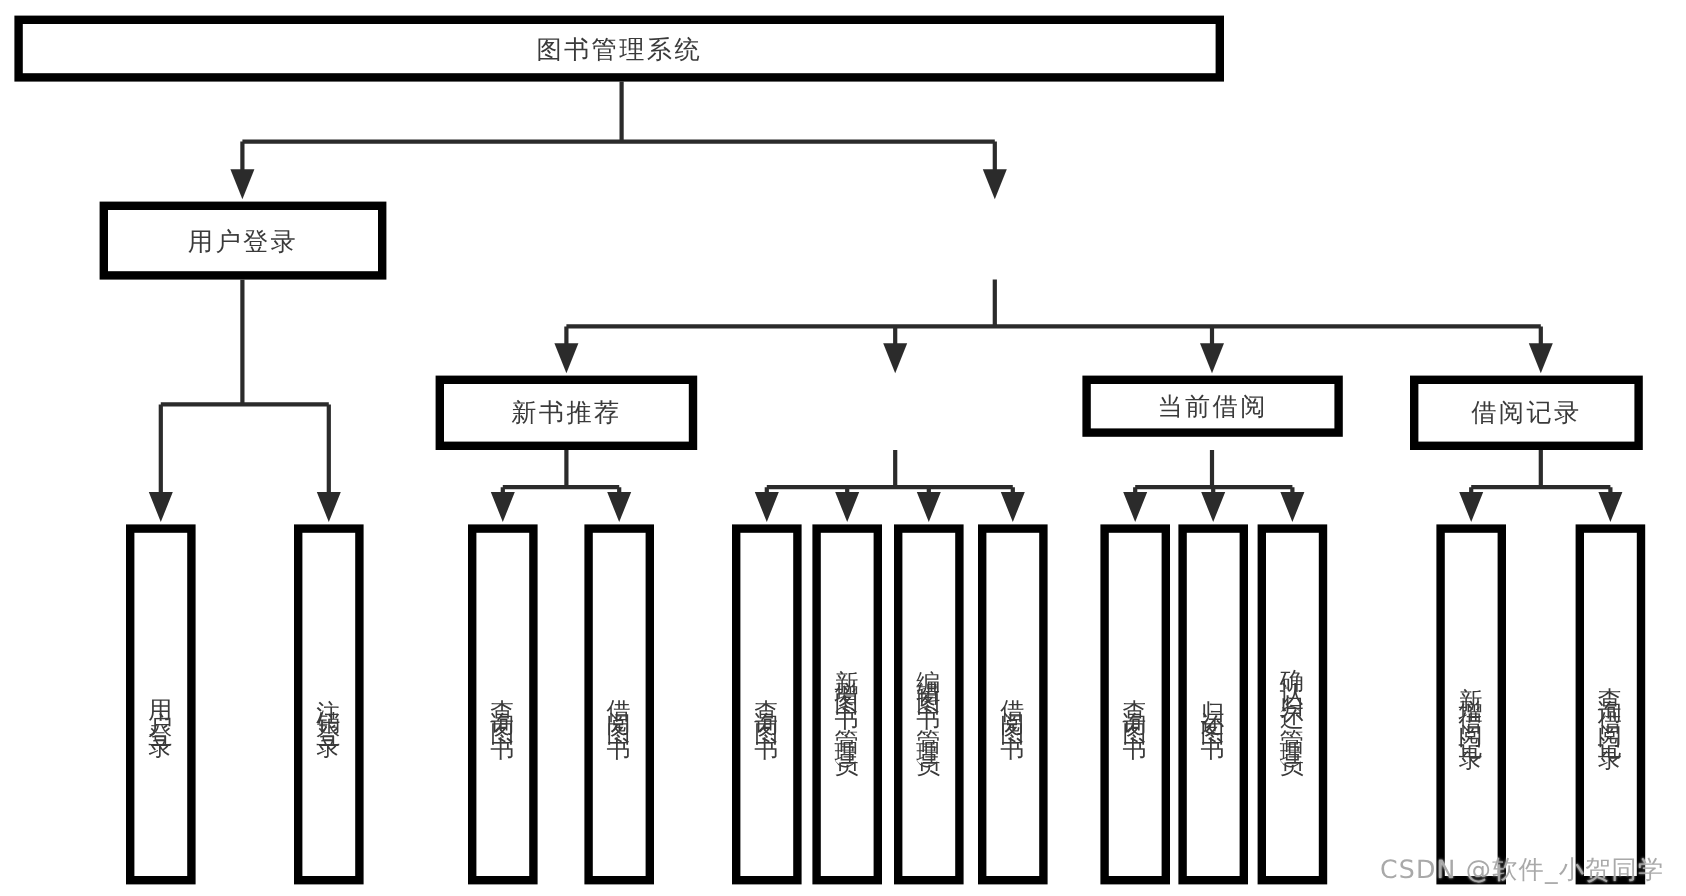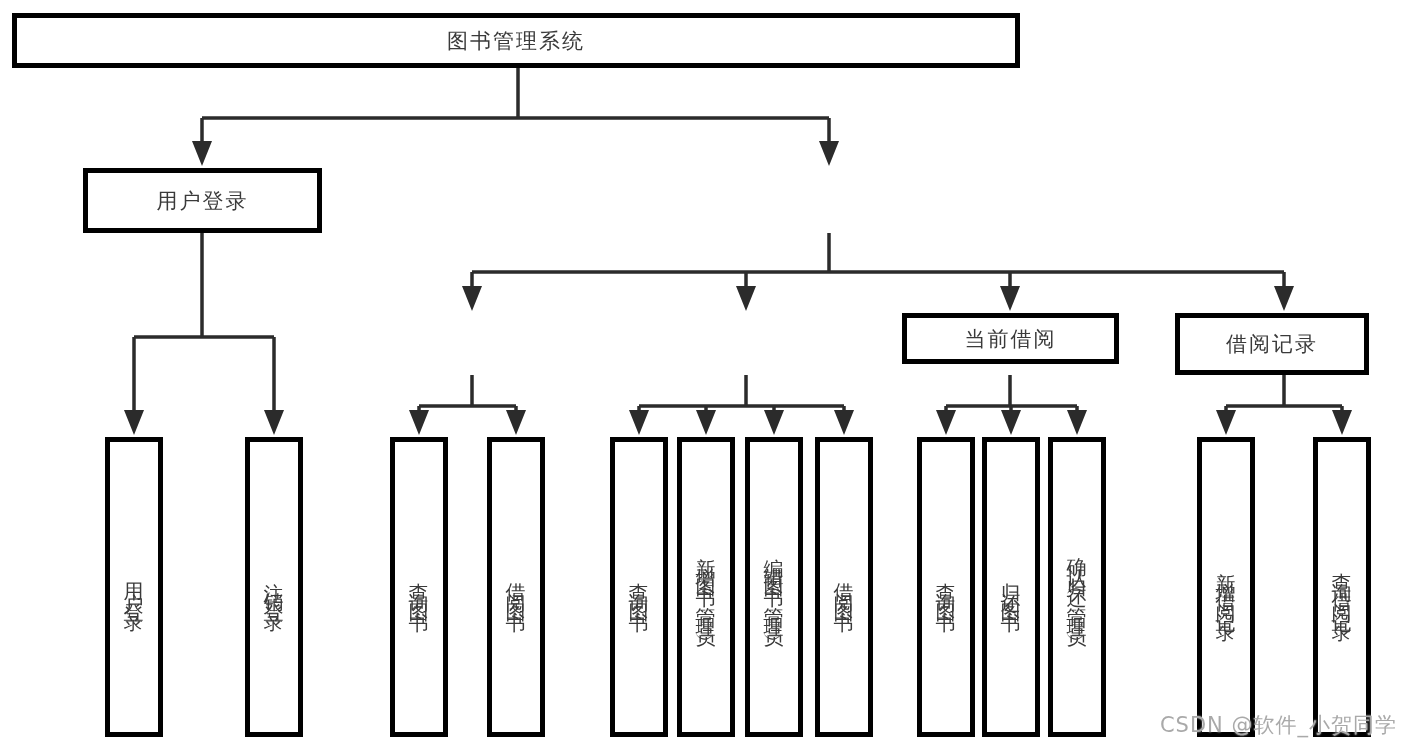--- a/index.html
+++ b/index.html
@@ -18,21 +18,21 @@
   .connectors {
     position: absolute;
     left: 0;
     top: 0;
     width: 1405px;
     height: 747px;
   }
   .node {
     position: absolute;
     box-sizing: border-box;
-    border: 5px solid #000000;
+    border: 7px solid #000000;
     background: #ffffff;
     display: flex;
     align-items: center;
     justify-content: center;
   }
   .hlabel {
     font-size: 21px;
     letter-spacing: 2px;
     color: #3a3a3a;
     white-space: nowrap;
@@ -41,21 +41,21 @@
     writing-mode: vertical-rl;
     text-orientation: mixed;
     font-size: 20px;
     letter-spacing: 10px;
     line-height: 1;
     color: #3a3a3a;
     white-space: nowrap;
   }
   .watermark {
     position: absolute;
-    right: 8px;
+    right: 18px;
     bottom: 8px;
     font-size: 21px;
     color: #a9a9a9;
     letter-spacing: 1px;
     text-shadow: 0 0 2px #ffffff;
     white-space: nowrap;
     z-index: 5;
   }
 </style>
 </head>
@@ -122,20 +122,23 @@
   </svg>
 
   <div class="node" style="left:12px;top:13px;width:1008px;height:55px">
     <span class="hlabel">图书管理系统</span>
   </div>
 
   <div class="node" style="left:83px;top:168px;width:239px;height:65px">
     <span class="hlabel">用户登录</span>
   </div>
 
+  <div class="node" style="left:363px;top:313px;width:218px;height:62px">
+    <span class="hlabel">新书推荐</span>
+  </div>
   <div class="node" style="left:902px;top:313px;width:217px;height:51px">
     <span class="hlabel">当前借阅</span>
   </div>
   <div class="node" style="left:1175px;top:313px;width:194px;height:62px">
     <span class="hlabel">借阅记录</span>
   </div>
 
   <div class="node" style="left:105px;top:437px;width:58px;height:300px">
     <span class="vlabel">用户登录</span>
   </div>

